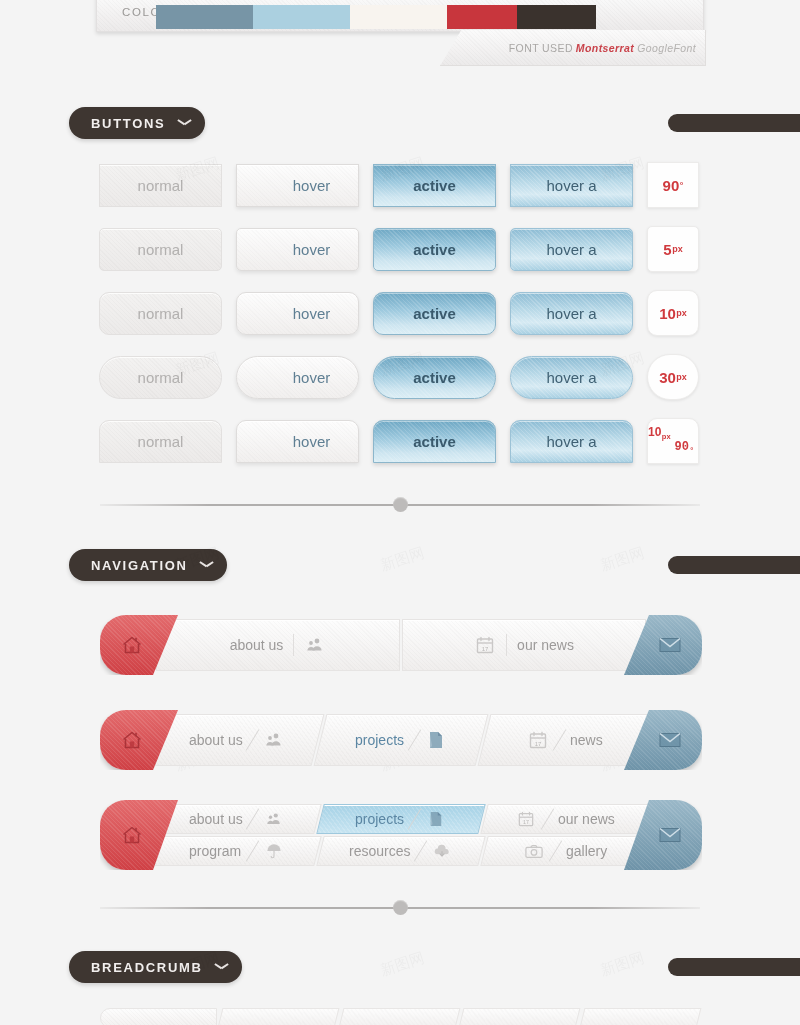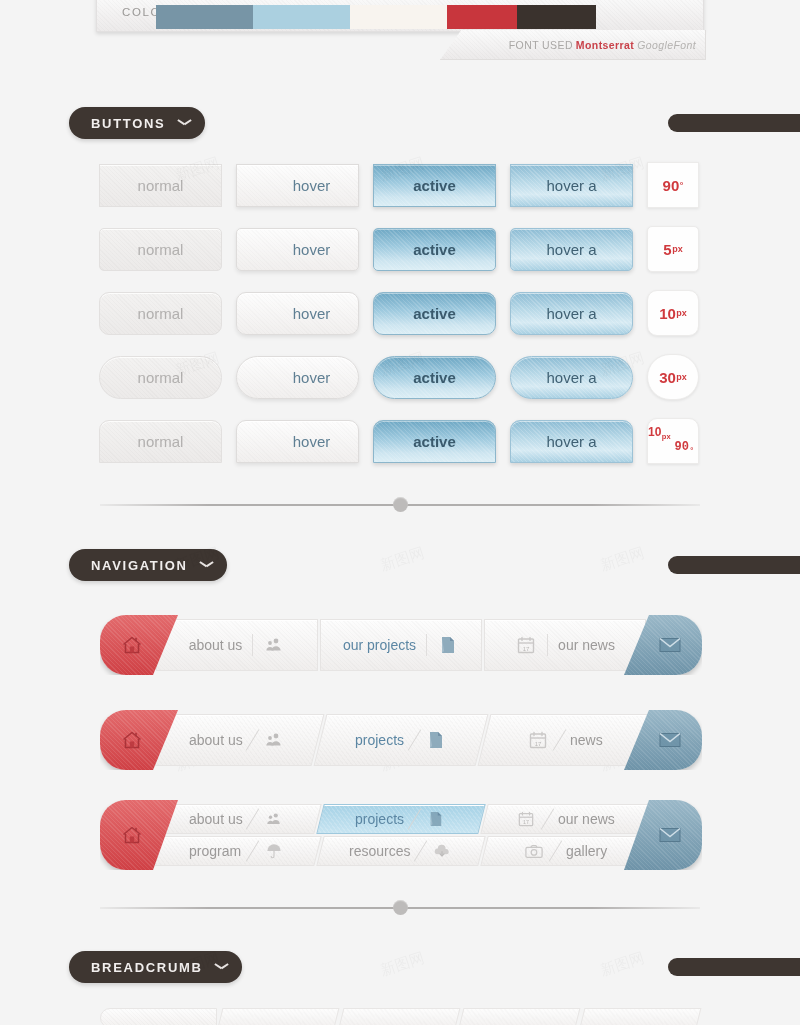--- a/index.html
+++ b/index.html
@@ -47,39 +47,39 @@
   .swatch { height: 100%; }
   .sw0 { width: 23.8%; }
   .sw1 { width: 23.8%; }
   .sw2 { width: 23.8%; }
   .sw3 { width: 17.3%; }
   .sw4 { width: 19.3%; }
 
   .font-flag {
     position: absolute;
     left: 440px; top: 30px;
-    width: 266px; height: 30px;
+    width: 266px; height: 36px;
     background:
       repeating-linear-gradient(45deg,
         rgba(255,255,255,0) 0px, rgba(255,255,255,0) 2px,
         rgba(0,0,0,.02) 2px, rgba(0,0,0,.02) 3px),
       linear-gradient(#fbfbfb, #eceaea);
     border: 1px solid #e0dedd;
     border-top: none;
     box-shadow: 0 2px 3px rgba(0,0,0,.14);
     display: flex;
     align-items: center;
     justify-content: flex-end;
     padding-right: 9px;
     font-size: 10.5px;
     letter-spacing: .4px;
     clip-path: polygon(8% 0, 100% 0, 100% 100%, 0 100%);
   }
   .font-flag .ff-used  { color: #a9a7a5; }
-  .font-flag .ff-name  { color: #c9424a; font-weight: bold; margin: 0 3px; }
+  .font-flag .ff-name  { color: #c9424a; font-weight: bold; font-style: italic; margin: 0 3px; }
   .font-flag .ff-src   { color: #b4b2b0; font-style: italic; }
 
   
   .section-head {
     position: absolute;
     height: 32px;
     background: #3e3631;
     border-radius: 16px;
     display: flex;
     align-items: center;
@@ -487,31 +487,20 @@
       <span class="nav-label">about us</span>
       <span class="nav-sep"></span>
       <span class="nav-ico">
         <svg width="18" height="16" viewBox="0 0 18 16">
             <g fill="#b6b4b3">
               <circle cx="11" cy="4" r="2.4"></circle>
               <path d="M6.4 13.6c0-2.6 2.1-4.4 4.6-4.4s4.6 1.8 4.6 4.4z"></path>
               <circle cx="5" cy="6" r="1.9"></circle>
               <path d="M1.3 13.6c0-2.1 1.7-3.6 3.7-3.6s3.7 1.5 3.7 3.6z"></path>
             </g>
-          </svg>
-      </span>
-    </div>
-    <div class="nav-seg">
-      <span class="nav-label blue">our projects</span>
-      <span class="nav-sep"></span>
-      <span class="nav-ico">
-        <svg width="16" height="18" viewBox="0 0 16 18">
-            <path d="M2 1h8l4 4v12H2z" fill="#7d9fb3"></path>
-            <path d="M10 1l4 4h-4z" fill="#5d8099"></path>
-            <path d="M4 15l-2 2V3" fill="#9ab6c7"></path>
           </svg>
       </span>
     </div>
     <div class="nav-seg">
       <span class="nav-ico">
         <svg width="18" height="18" viewBox="0 0 18 18">
             <rect x="1.5" y="3" width="15" height="13.5" rx="1" fill="none" stroke="#c3c1c0" stroke-width="1.4"></rect>
             <path d="M1.5 7h15" stroke="#c3c1c0" stroke-width="1.4"></path>
             <path d="M5 1.5v3M13 1.5v3" stroke="#c3c1c0" stroke-width="1.4" stroke-linecap="round"></path>
             <text x="9" y="14.5" font-size="6" fill="#b0aead" text-anchor="middle" font-family="Liberation Sans, sans-serif">17</text>

